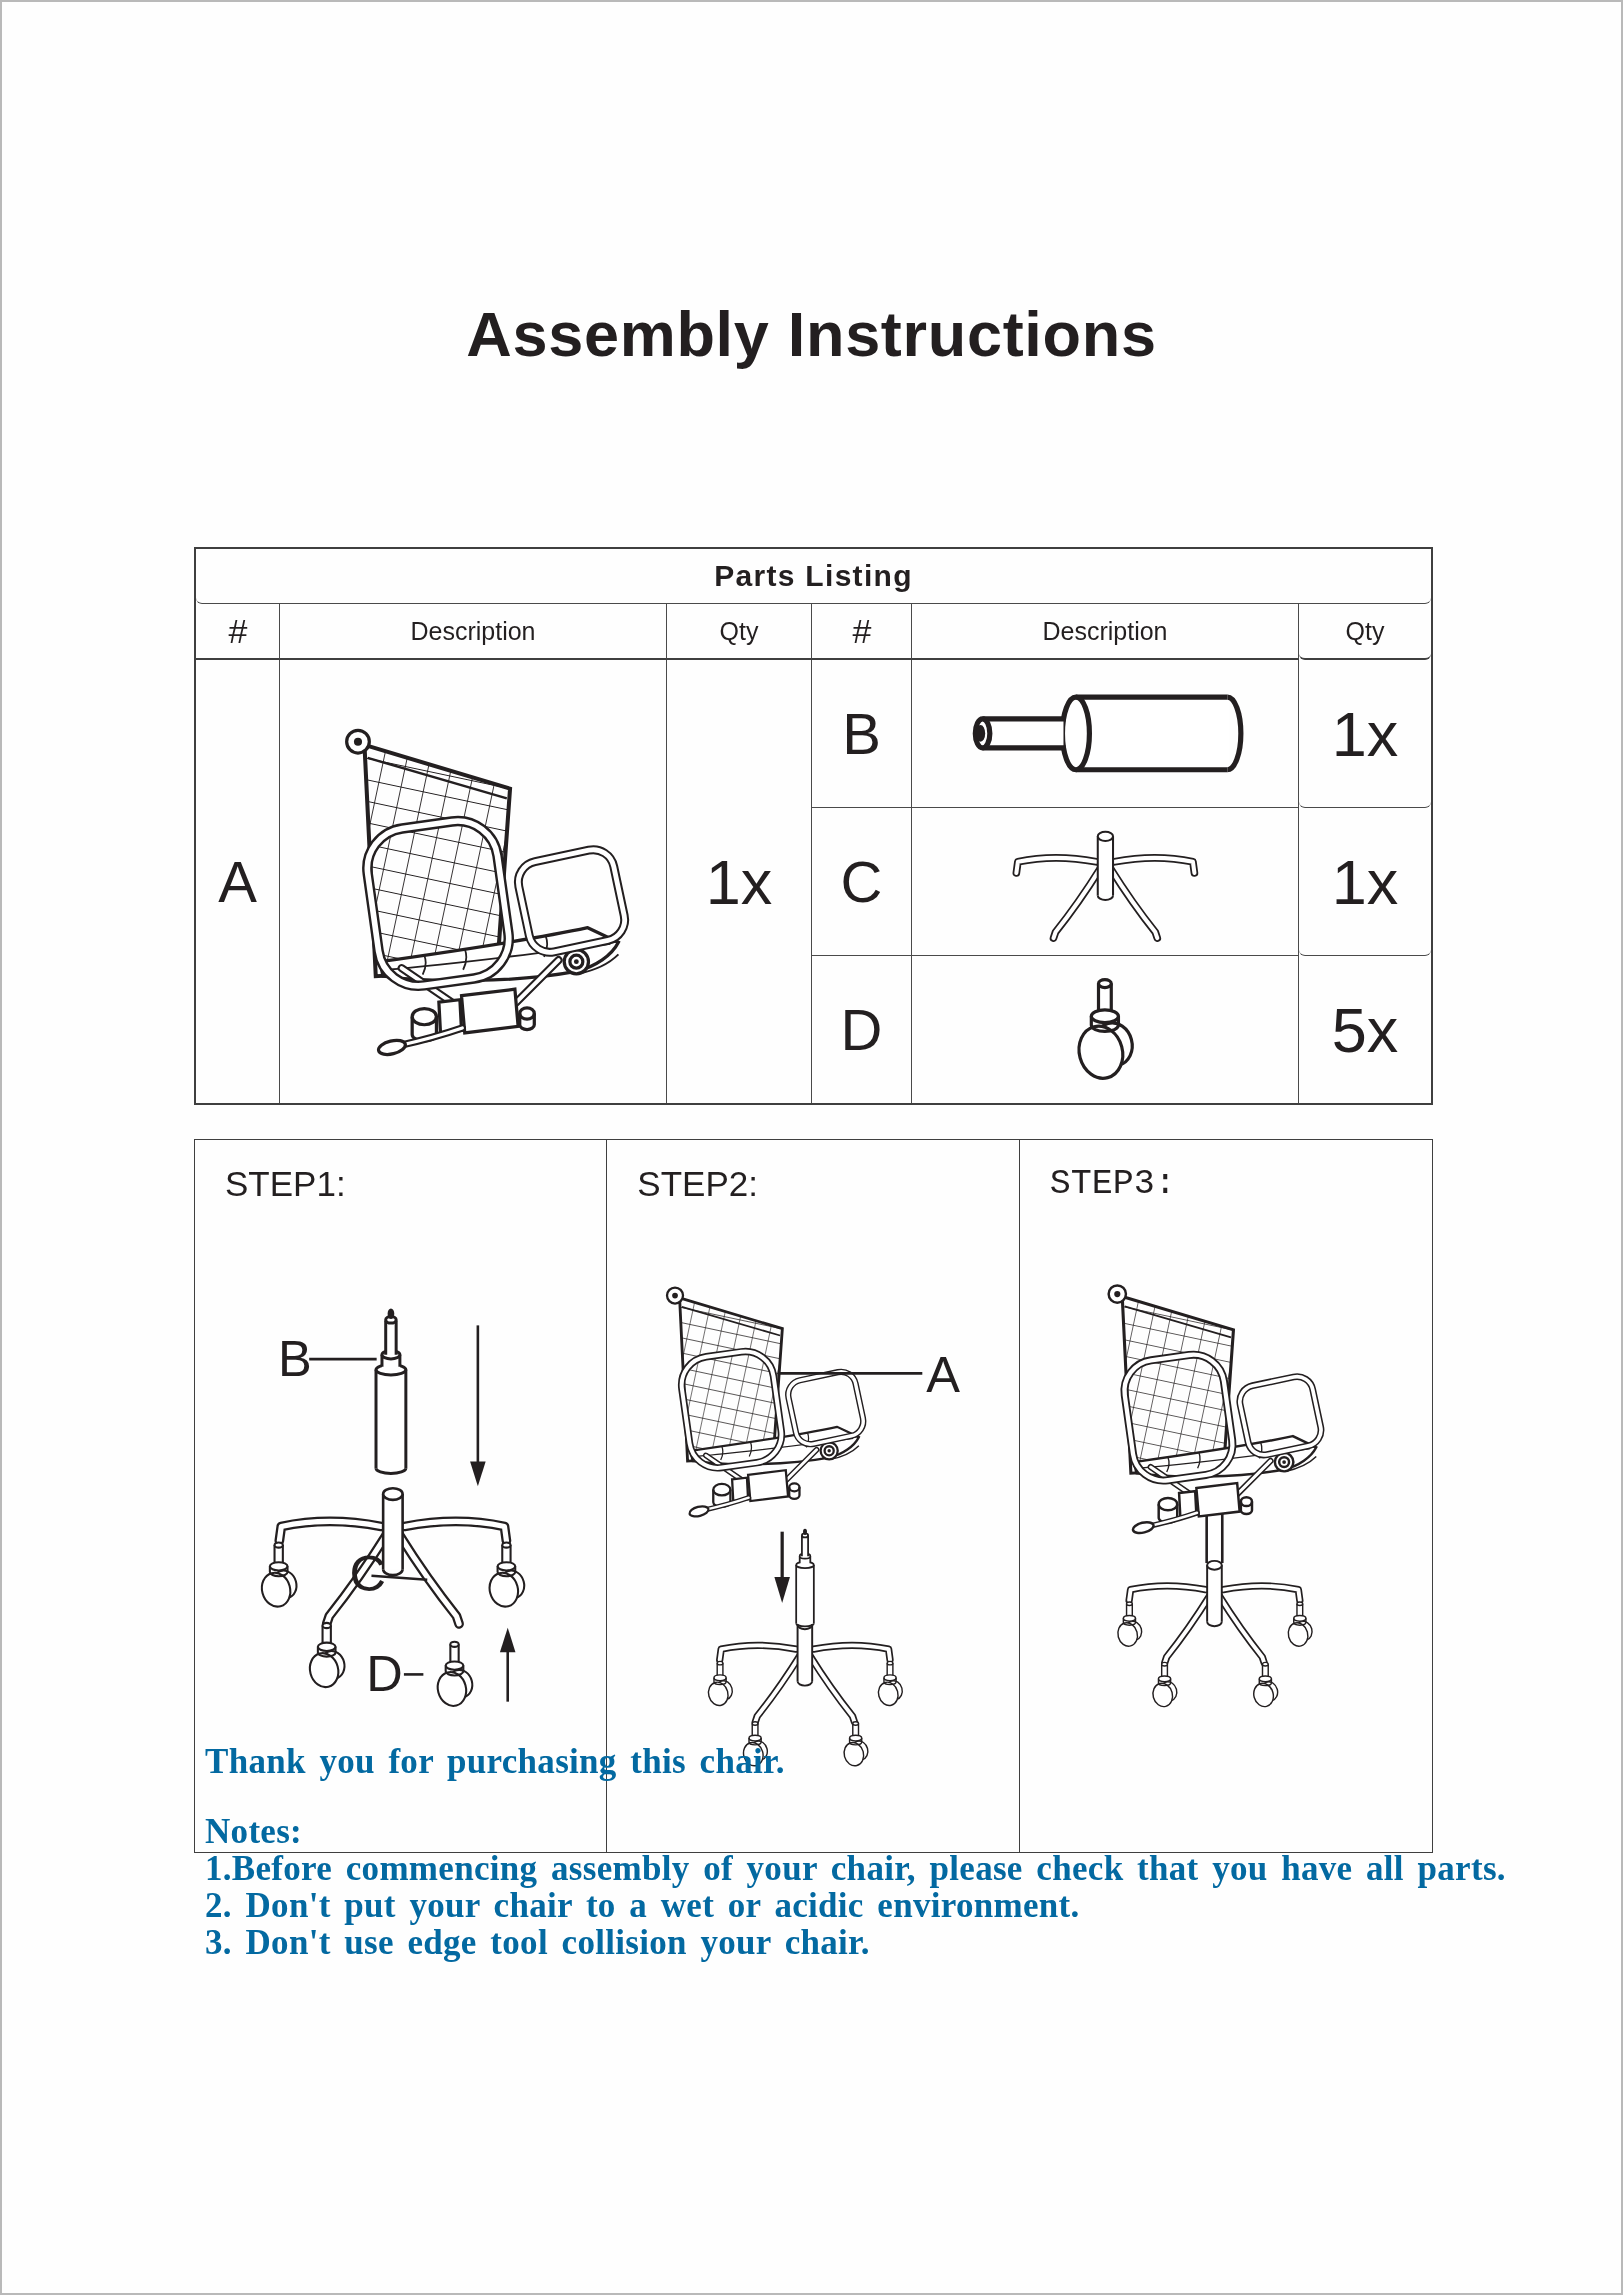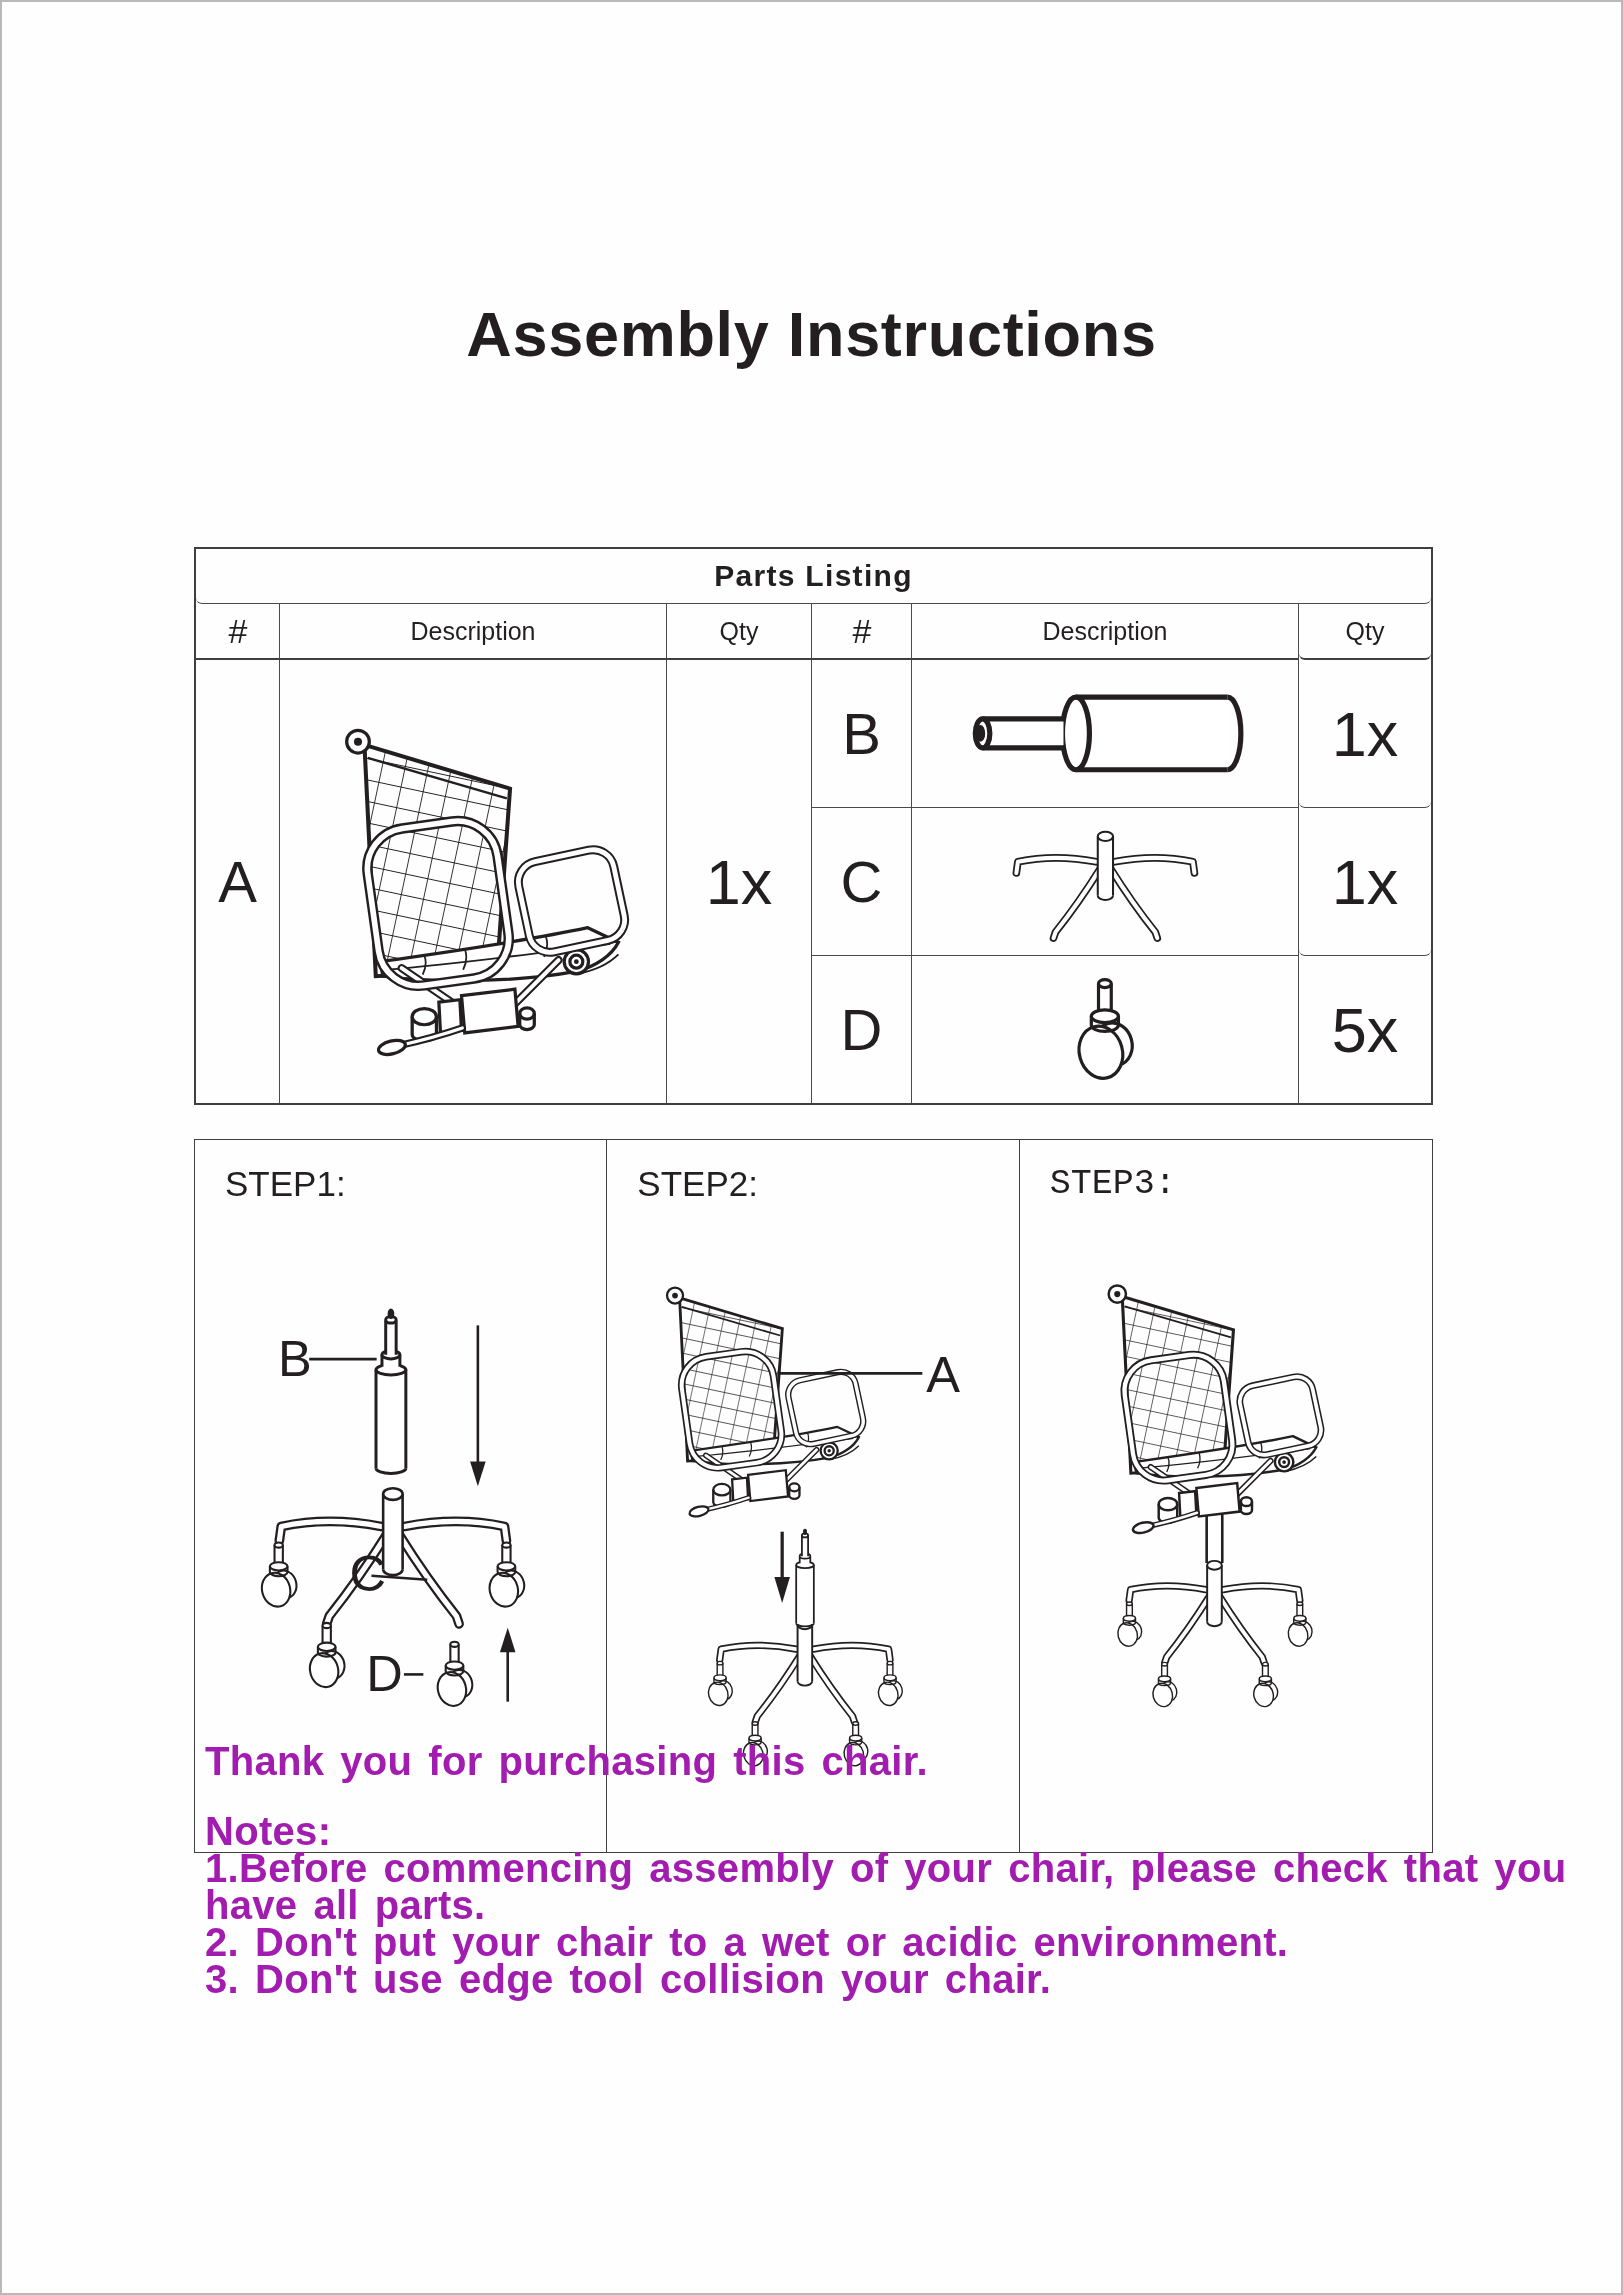--- a/index.html
+++ b/index.html
@@ -39,22 +39,22 @@
     border:1.3px solid #3f3f3f;box-sizing:border-box;display:grid;
     grid-template-columns:1fr 1fr 1fr;
   }
   .step{position:relative;border-right:1.3px solid #3f3f3f;box-sizing:border-box;}
   .step.no-r{border-right:none;font-family:Liberation Mono, monospace;}
   .step-label{position:absolute;top:23.6px;left:30px;font-size:35px;z-index:2;}
   .step-svg{position:absolute;left:0;top:0;width:100%;height:100%;}
   
   .footer{
     position:absolute;left:203px;top:1741px;
-    font-family:Liberation Sans, sans-serif;font-weight:bold;font-size:40px;
-    color:#a21caf;word-spacing:4.6px;letter-spacing:0.3px;
+    font-family:Liberation Serif, serif;font-weight:bold;font-size:35px;
+    color:#0369a1;word-spacing:4.6px;letter-spacing:0.3px;
   }
   .footer p{margin:0;line-height:37px;}
   .footer .notes-title{margin-top:33px;}
   
   svg text{font-family:"Liberation Sans",sans-serif;fill:#231f20;stroke:none;}
   .ann{font-size:78px;}
   .defs-holder{position:absolute;width:0;height:0;overflow:hidden;}
 </style>
 </head>
 <body>

